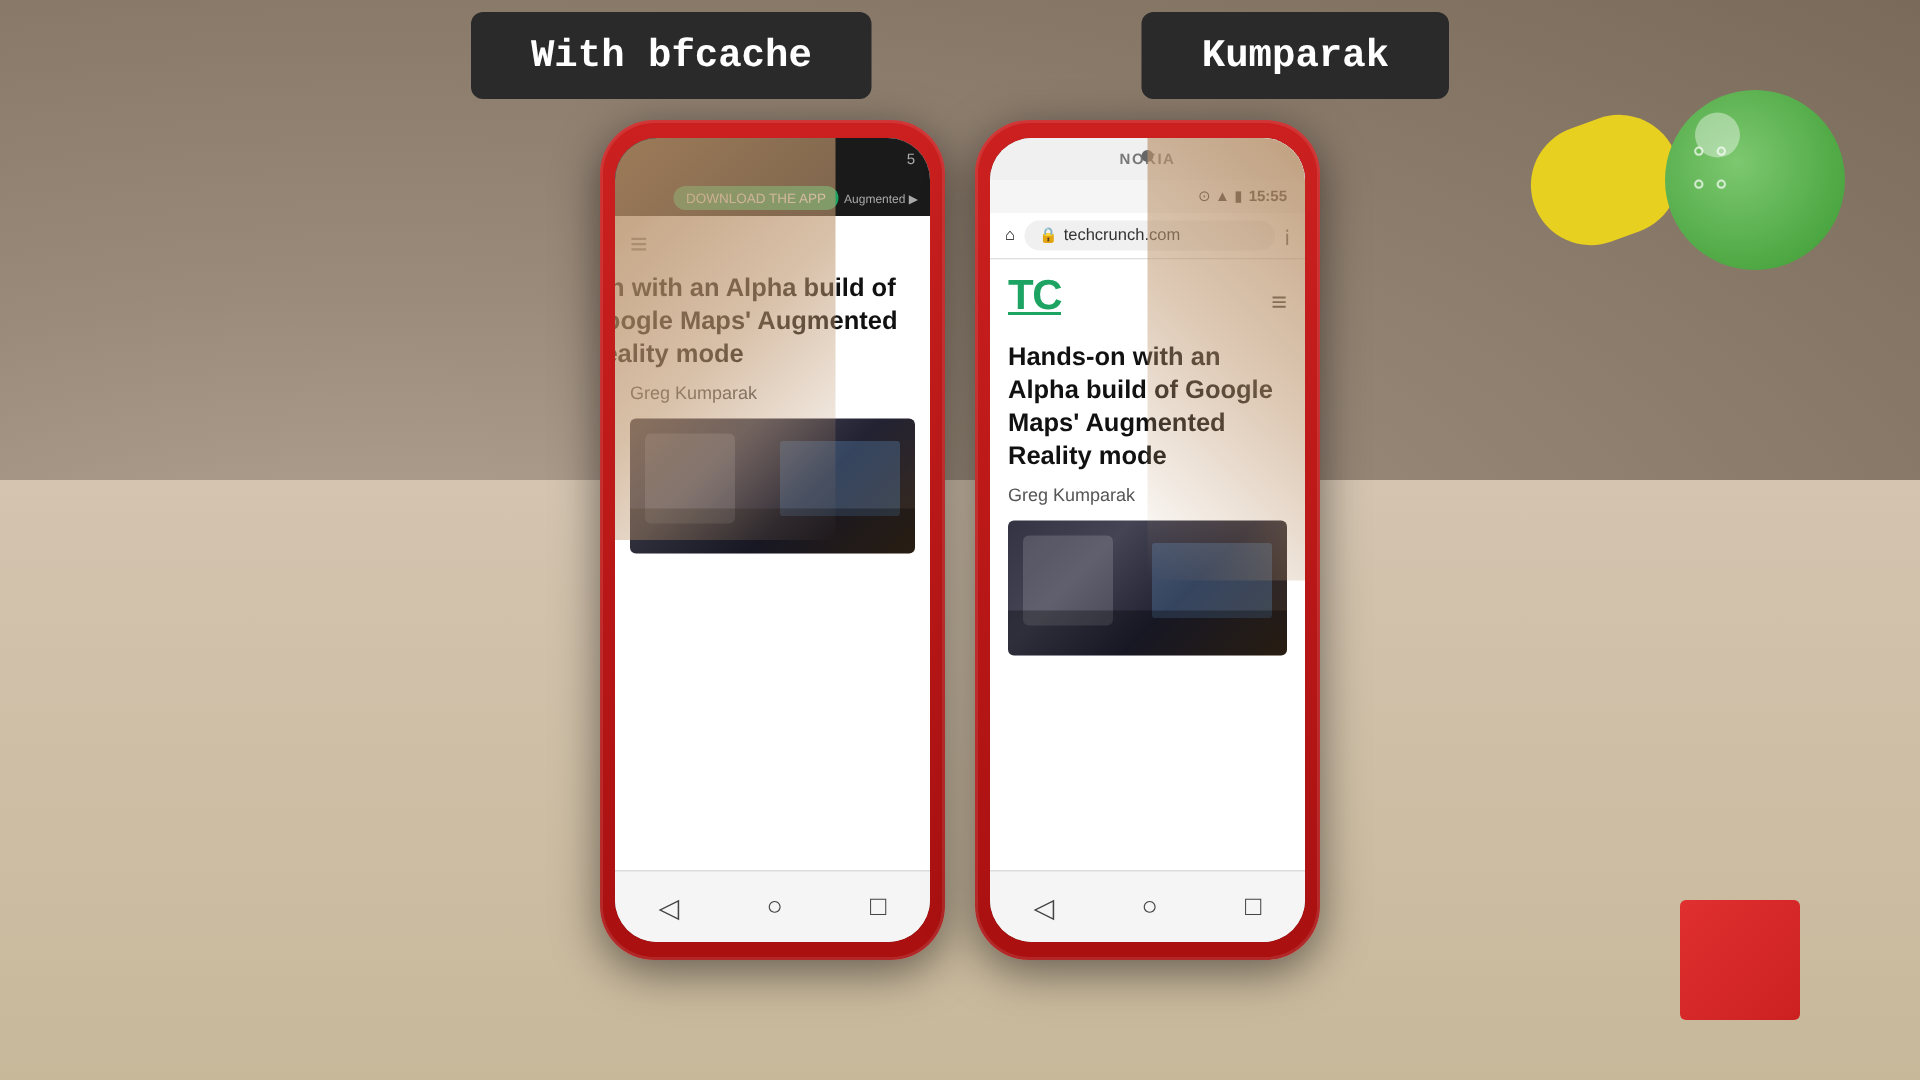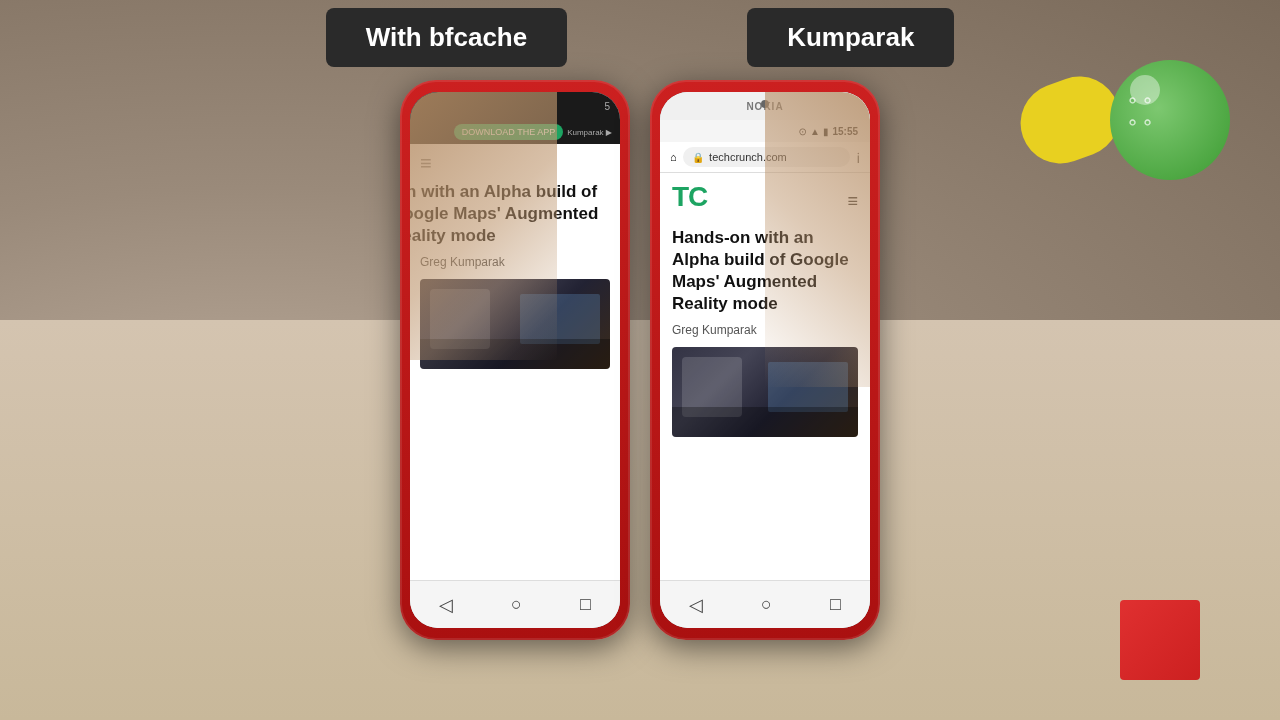--- a/index.html
+++ b/index.html
@@ -97,20 +97,21 @@
       z-index: 100;
     }
 
     .label-box {
       background: #2a2a2a;
       color: #fff;
       font-size: 26px;
       font-weight: bold;
       padding: 14px 40px;
       border-radius: 8px;
+      font-family: Liberation Mono, monospace;
     }
 
     
     .phones-container {
       position: absolute;
       top: 80px;
       left: 50%;
       transform: translateX(-50%);
       display: flex;
       gap: 20px;
@@ -209,20 +210,21 @@
       padding: 8px 12px;
     }
 
     
     .tc-logo {
       color: #1da462;
       font-size: 28px;
       font-weight: 900;
       letter-spacing: -1px;
       margin-bottom: 8px;
+      text-decoration: underline;
     }
 
     .article-title {
       font-size: 17px;
       font-weight: 900;
       color: #111;
       line-height: 1.3;
       margin-bottom: 8px;
       margin-top: 4px;
     }
@@ -384,21 +386,21 @@
       <div class="hand-overlay-left"></div>
 
       <div class="phone-screen">
 
         <div style="background:#1a1a1a; height:28px; display:flex; align-items:center; justify-content:flex-end; padding:0 10px;">
           <span style="color:#aaa; font-size:10px;">5</span>
         </div>
 
         <div class="ad-bar">
           <div class="ad-download-btn">DOWNLOAD THE APP</div>
-          <div class="ad-choices">Kumparak ▶</div>
+          <div class="ad-choices">Augmented ▶</div>
         </div>
 
         <div style="flex:1; background:#fff; padding:8px 10px; overflow:hidden;">
           <div style="display:flex; justify-content:space-between; align-items:center; margin-bottom:6px;">
             <div style="font-size:20px; color:#888;">≡</div>
           </div>
           <div class="partial-title cut-left">-on with an Alpha build of Google Maps' Augmented Reality mode</div>
           <div class="article-author">Greg Kumparak</div>
           <div class="article-image">
             <div style="position:absolute;top:10px;left:10px;width:60px;height:60px;background:rgba(255,255,255,0.15);border-radius:4px;"></div>

